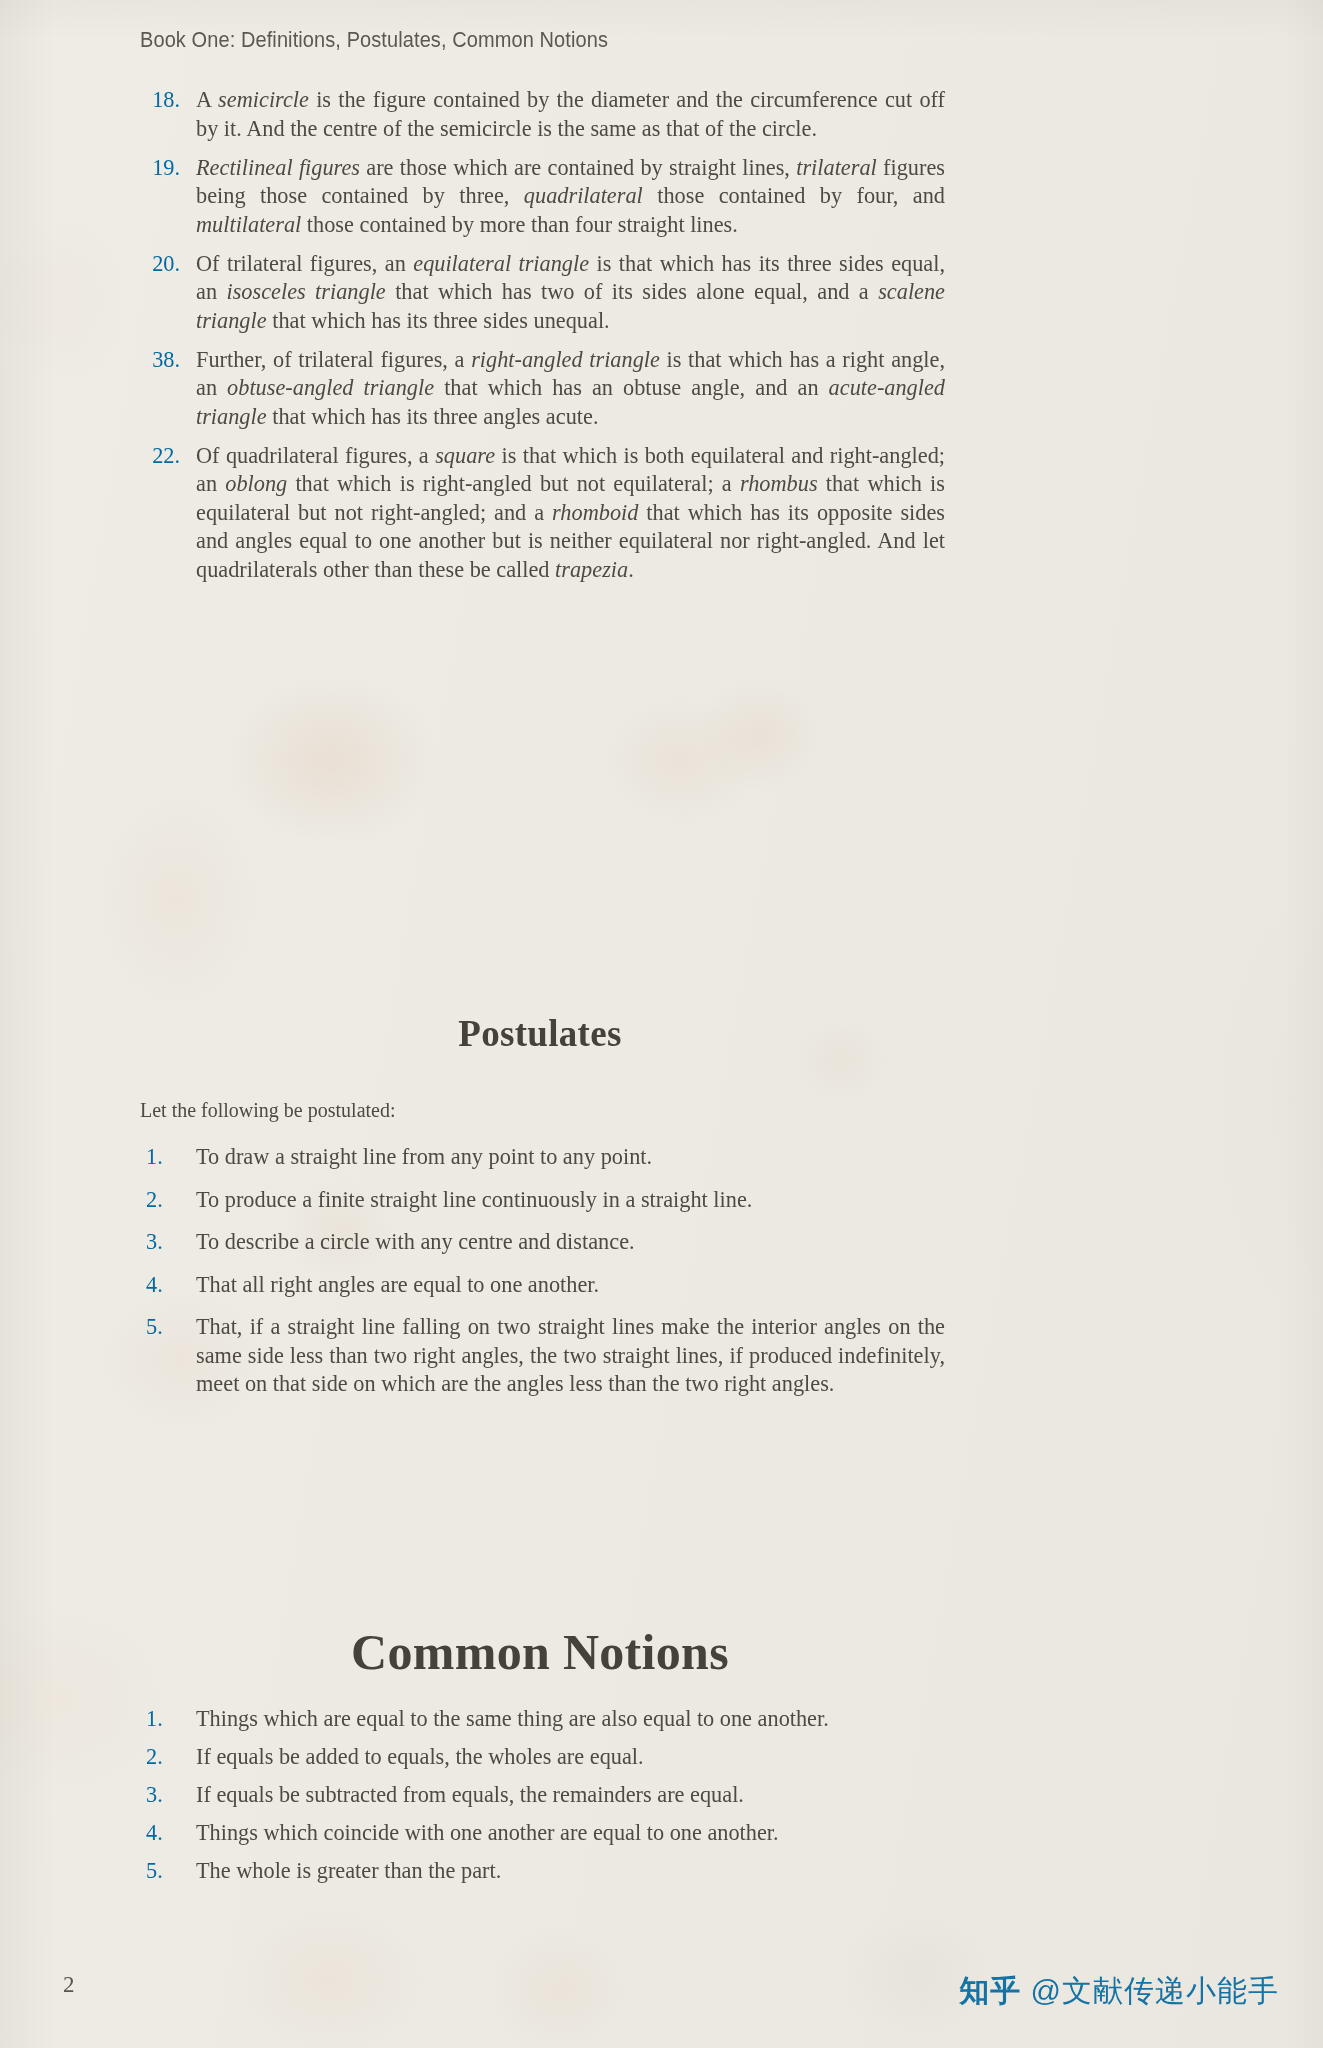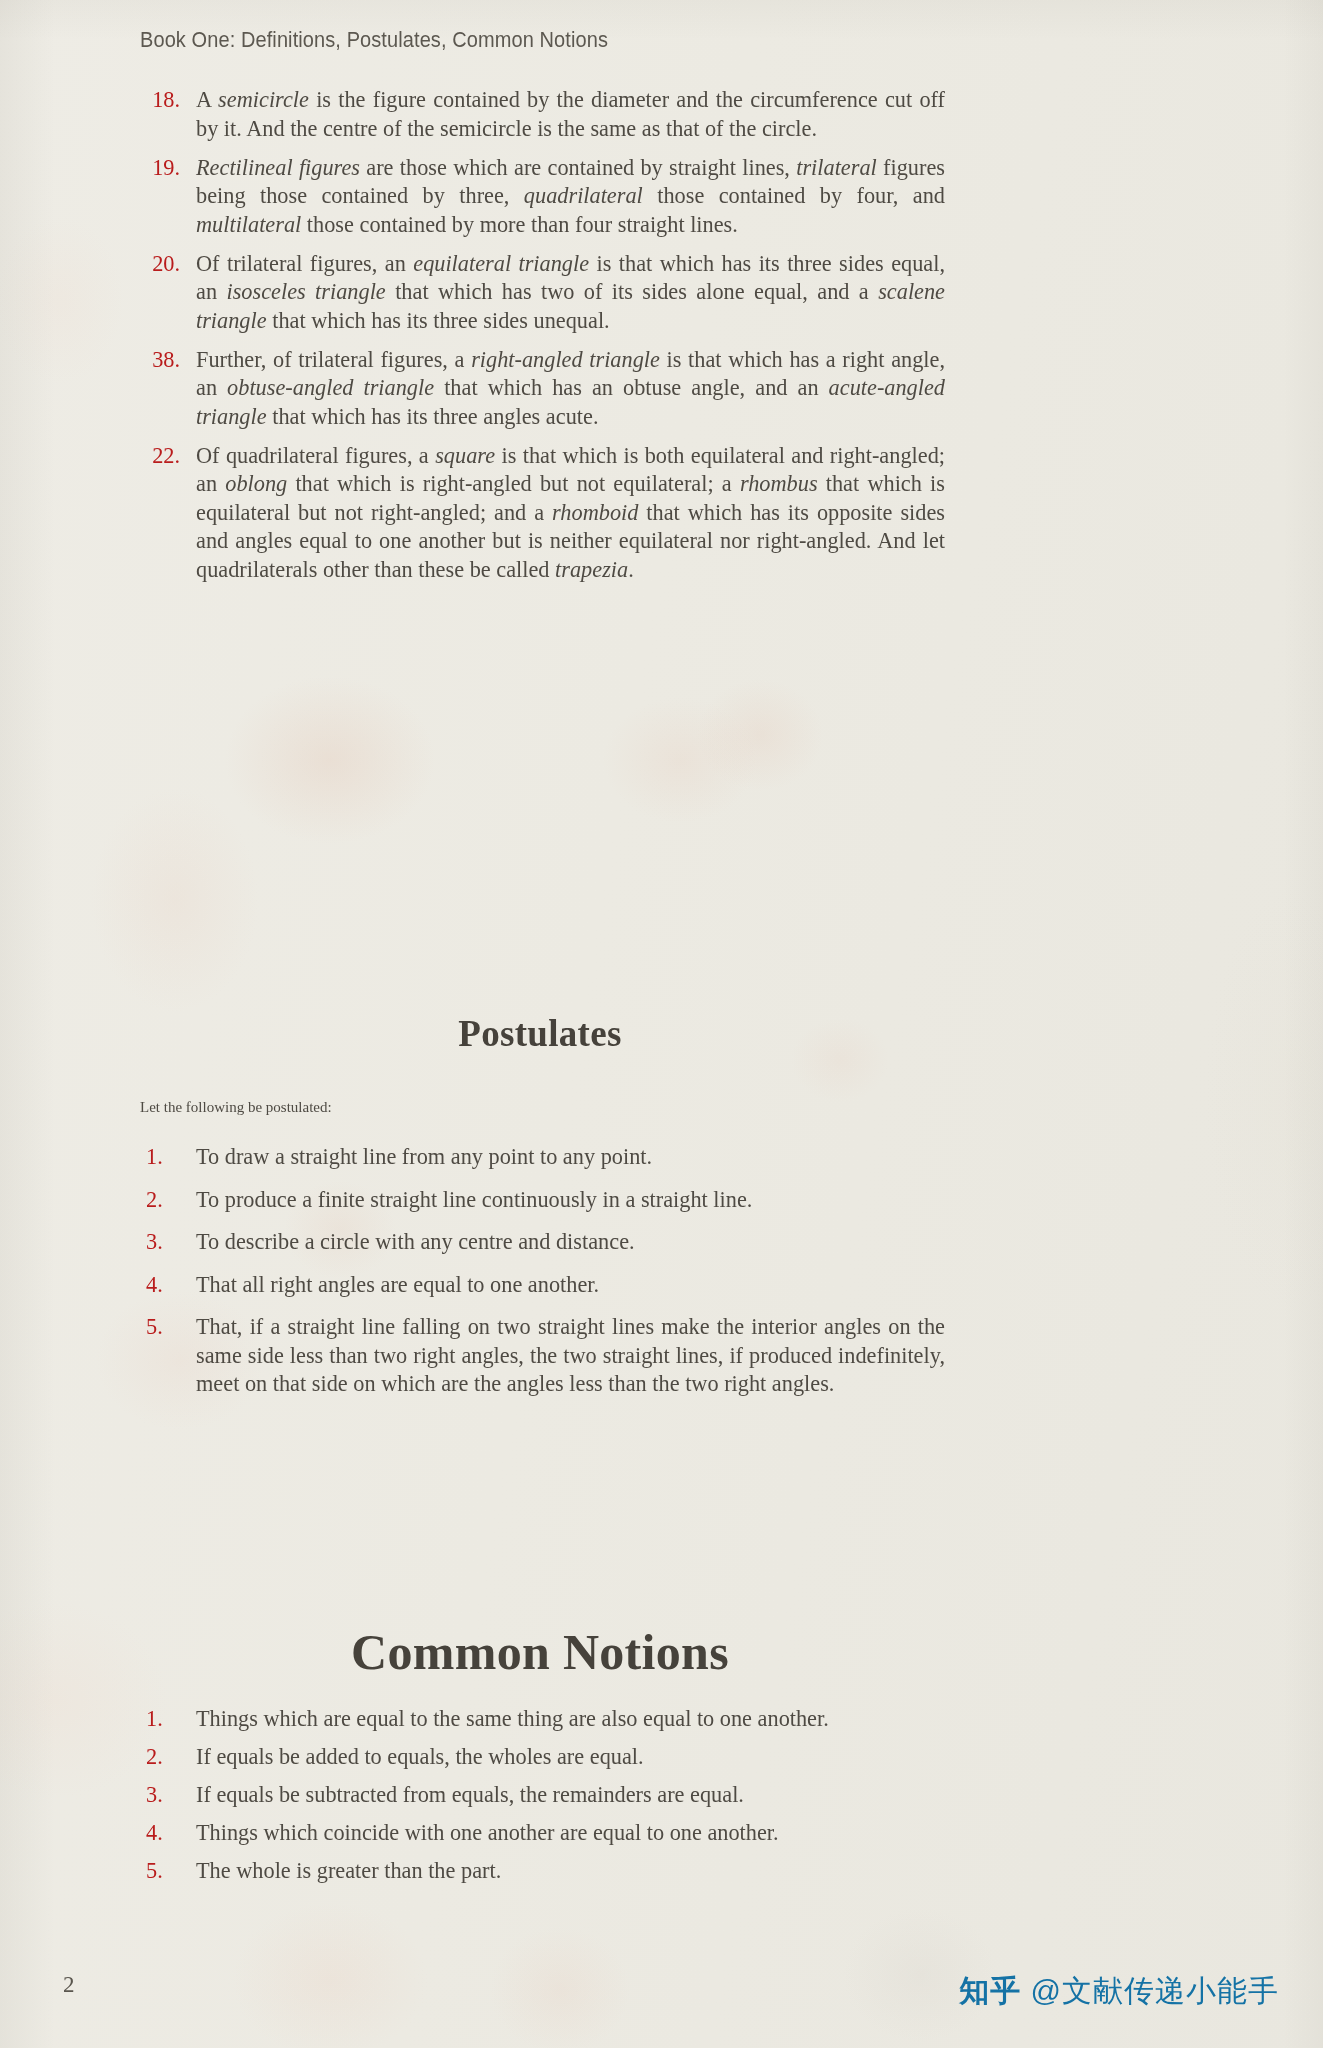--- a/index.html
+++ b/index.html
@@ -88,21 +88,21 @@
     line-height: 28.5px;
     color: #4e4a43;
   }
   .num-item .n {
     position: absolute;
     left: 0;
     top: 0;
     width: 36px;
     text-align: right;
     font-size: 22.3px;
-    color: #b91c1c;
+    color: #0369a1;
   }
   .num-item + .num-item {
     margin-top: 10.5px;
   }
   .num-item i, .num-item em {
     font-style: italic;
   }
 
   
   #definitions { top: 86px; }
@@ -127,21 +127,21 @@
   #common-notions-heading {
     top: 1623px;
     font-size: 50px;
   }
 
   
   #postulates-intro {
     position: absolute;
     left: 140px;
     top: 1099px;
-    font-size: 15px;
+    font-size: 20px;
     color: #4e4a43;
   }
   #postulates-list { top: 1143px; }
   #postulates-list .num-item { padding-left: 56px; }
   #postulates-list .num-item .n { width: 38px; text-align: left; left: 6px; }
   #postulates-list .num-item + .num-item { margin-top: 14px; }
   #postulates-list .num-item.multiline { text-align: justify; }
 
   
   #common-notions-list { top: 1705px; }

